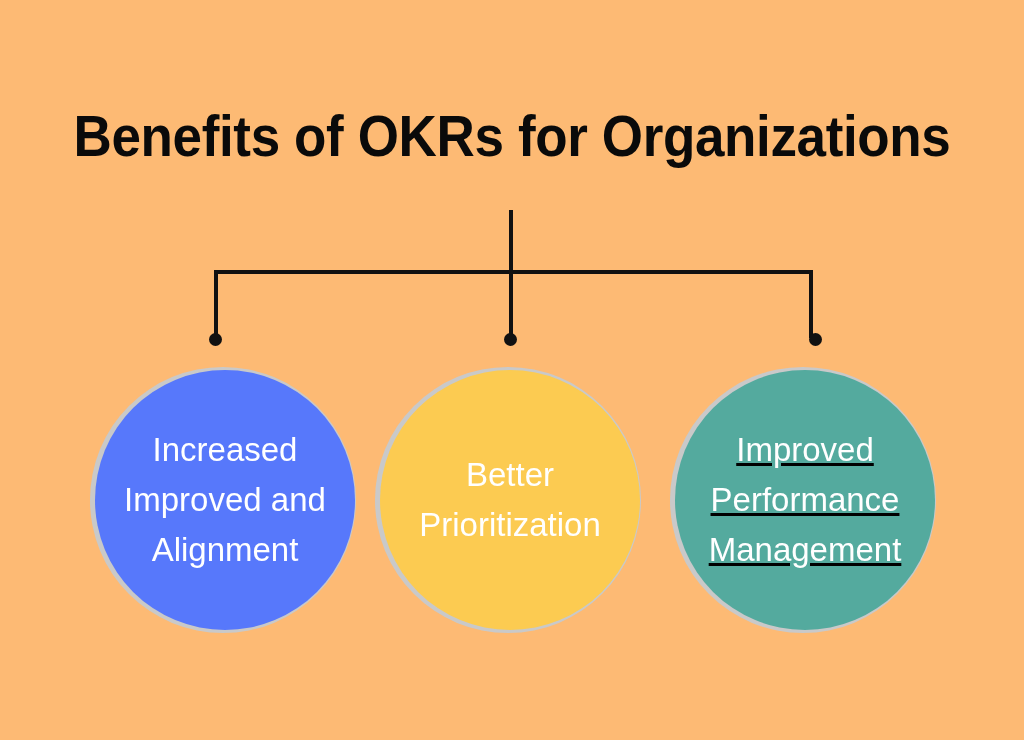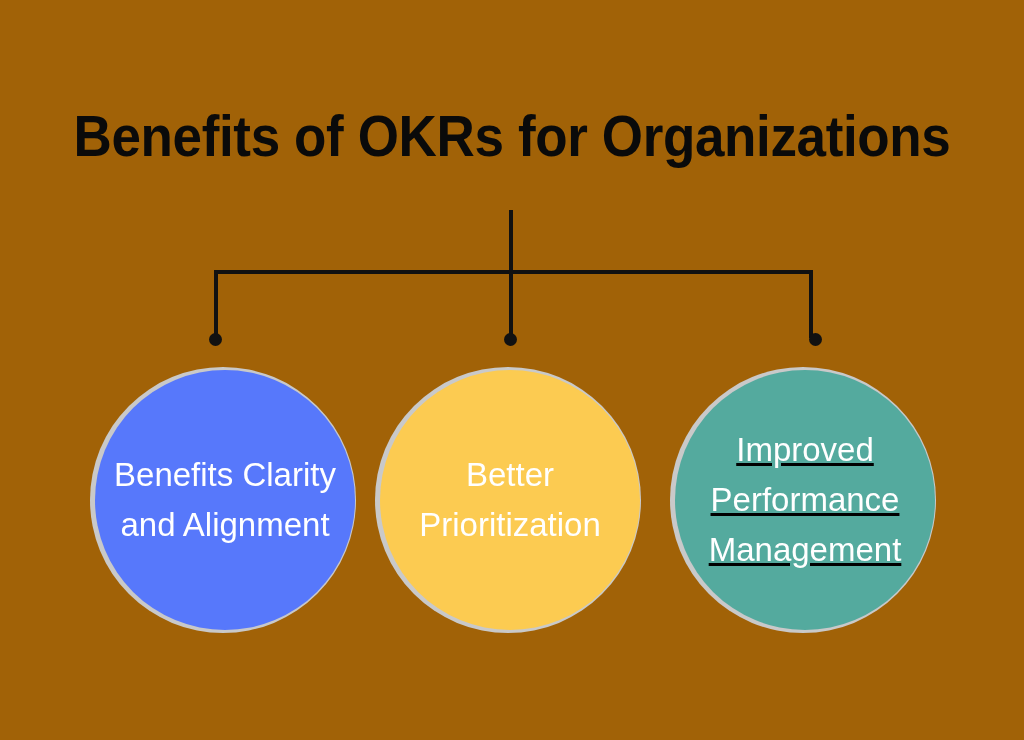--- a/index.html
+++ b/index.html
@@ -99,40 +99,40 @@
     width: 250px;
   }
 
   #node-1 { left: 95px; }
   #node-2 { left: 380px; }
   #node-3 { left: 675px; }
 </style>
 </head>
 <body>
 
-<div id="canvas" style="background: #a16207;">
+<div id="canvas" style="background: #fdba74;">
 
   <div id="title" style="color: rgb(10, 10, 10);">Benefits of OKRs for Organizations</div>
 
   <div class="conn v-line" id="stem-top" style="background: rgb(17, 17, 17);"></div>
 
   <div class="conn h-line" id="rail" style="background: rgb(17, 17, 17);"></div>
 
   <div class="conn v-line" id="drop-left" style="background: rgb(17, 17, 17);"></div>
   <div class="conn v-line" id="drop-center" style="background: rgb(17, 17, 17);"></div>
   <div class="conn v-line" id="drop-right" style="background: rgb(17, 17, 17);"></div>
 
   <div class="node-dot" id="dot-left" style="background: rgb(17, 17, 17);"></div>
   <div class="node-dot" id="dot-center" style="background: rgb(17, 17, 17);"></div>
   <div class="node-dot" id="dot-right" style="background: rgb(17, 17, 17);"></div>
 
   <div class="node" id="node-1">
     <div class="node-ring" style="background: rgb(201, 201, 201);"></div>
     <div class="node-disc" id="disc-1" style="background: rgb(87, 120, 251);">
-      <div class="node-label" style="color: rgb(255, 255, 255);">Benefits Clarity and Alignment</div>
+      <div class="node-label" style="color: rgb(255, 255, 255);">Increased Improved and Alignment</div>
     </div>
   </div>
 
   <div class="node" id="node-2">
     <div class="node-ring" style="background: rgb(201, 201, 201);"></div>
     <div class="node-disc" id="disc-2" style="background: rgb(252, 203, 81);">
       <div class="node-label" style="color: rgb(255, 255, 255);">Better Prioritization</div>
     </div>
   </div>
 

